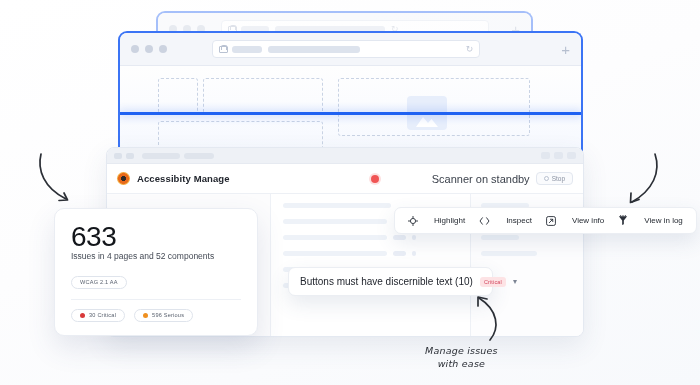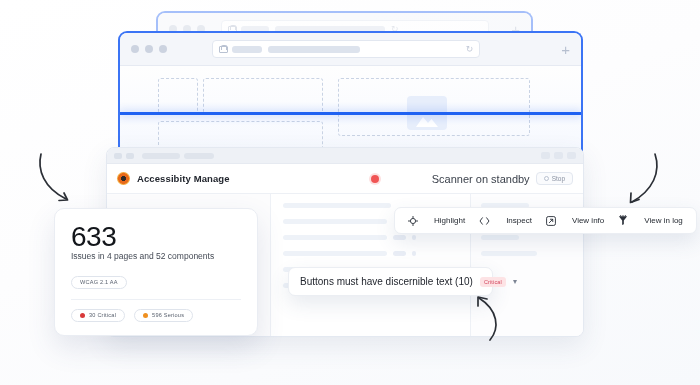--- a/index.html
+++ b/index.html
@@ -345,18 +345,22 @@
   <svg class="arrow" style="left:36px; top:152px;" width="56" height="55" viewBox="0 0 56 55">
     <path d="M5 2 C1 18, 8 36, 30 47" fill="none" stroke="#2b2f36" stroke-width="1.7" stroke-linecap="round"></path>
     <path d="M23 48.5 L31.5 48 L28 41" fill="none" stroke="#2b2f36" stroke-width="1.7" stroke-linecap="round" stroke-linejoin="round"></path>
   </svg>
 
   <svg class="arrow" style="left:613px; top:152px;" width="50" height="56" viewBox="0 0 50 56">
     <path d="M42 2 C48 20, 40 38, 19 50" fill="none" stroke="#2b2f36" stroke-width="1.7" stroke-linecap="round"></path>
     <path d="M18 41 L17.5 50.5 L26 47.5" fill="none" stroke="#2b2f36" stroke-width="1.7" stroke-linecap="round" stroke-linejoin="round"></path>
   </svg>
 
+  <div class="anno a3">
+    <span style="white-space:pre-line">Manage issues
+with ease</span>
+  </div>
   <svg class="arrow" style="left:470px; top:294px;" width="38" height="48" viewBox="0 0 38 48">
     <path d="M20 46 C30 34, 28 16, 9 4" fill="none" stroke="#2b2f36" stroke-width="1.7" stroke-linecap="round"></path>
     <path d="M8 12 L8 3 L17 5" fill="none" stroke="#2b2f36" stroke-width="1.7" stroke-linecap="round" stroke-linejoin="round"></path>
   </svg>
 
 </div>
 
 </body></html>

